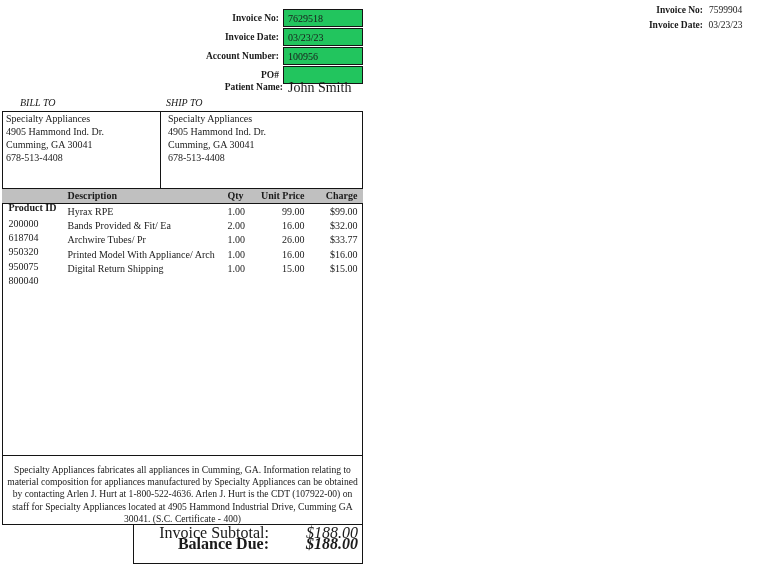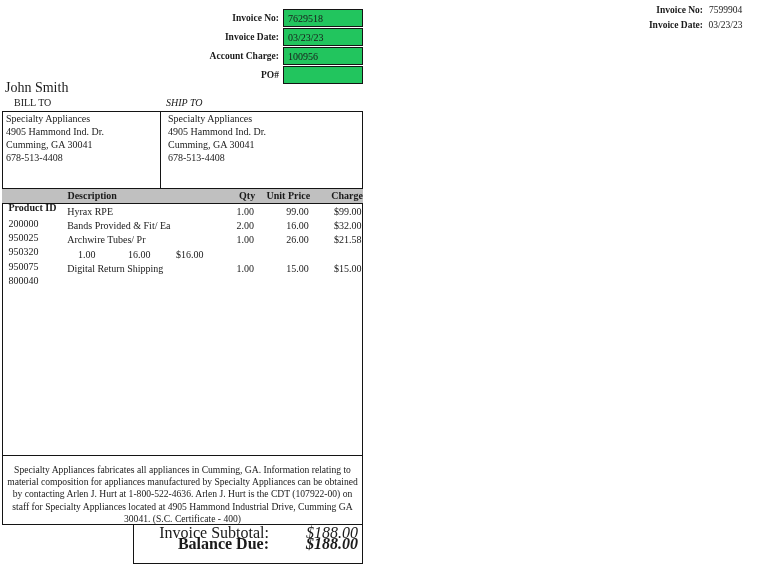--- a/index.html
+++ b/index.html
@@ -16,34 +16,34 @@
   .patient-row{position:absolute;left:0;top:81px;width:363px;display:flex;height:13px;}
   .patient-label{width:283px;text-align:right;font-weight:bold;font-size:9.5px;line-height:13px;padding-right:0;box-sizing:border-box;}
   .patient-value{font-size:14px;line-height:13px;padding-left:5px;}
   
   .corner-block{position:absolute;left:600px;top:3px;width:148px;}
   .corner-row{display:flex;height:14.5px;}
   .corner-label{flex:1;text-align:right;font-weight:bold;font-size:9.5px;line-height:14.5px;}
   .corner-value{width:45px;text-align:center;font-size:9.5px;line-height:14.5px;}
   
   .addr-heading{position:absolute;top:97px;font-size:10px;line-height:11px;}
-  .bill-heading{left:14px;}
+  .bill-heading{left:20px;font-style:italic;}
   .ship-heading{left:166px;font-style:italic;}
   
   .main-box{position:absolute;left:2px;top:111px;width:361px;height:414px;
             box-sizing:border-box;border:1.5px solid #141414;background:#fff;}
   .addr{position:absolute;top:113px;font-size:10px;line-height:12.9px;}
   .bill-addr{left:6px;}
   .ship-addr{left:168px;}
   .addr-divider{position:absolute;left:159.5px;top:112px;width:1.5px;height:76.5px;background:#141414;}
   
   .cols{display:flex;box-sizing:border-box;}
   .c1{width:64px;padding-left:5px;box-sizing:border-box;text-align:left;margin-top:24px;}
   .c2{width:160px;text-align:left;}
-  .c3{width:22px;text-align:right;margin-left:6px;}
+  .c3{width:22px;}
   .c4{width:55px;text-align:right;}
   .c5{width:53px;text-align:right;}
   .table-header{position:absolute;left:2px;top:188px;width:361px;height:15.5px;
                 box-sizing:border-box;border-top:1.5px solid #141414;border-bottom:1.5px solid #141414;
                 background:var(--table-header-bg,#c0c0c0);
                 align-items:center;font-weight:bold;font-size:10px;padding-left:1.5px;}
   .table-body{position:absolute;left:3.5px;top:204px;width:358px;}
   .item-row{height:14.4px;align-items:center;font-size:10px;}
   
   .terms{position:absolute;left:2px;top:455px;width:361px;box-sizing:border-box;
@@ -65,30 +65,31 @@
   <div class="meta-block">
     <div class="meta-row">
       <div class="meta-label">Invoice No:</div>
       <div class="meta-box">7629518</div>
     </div>
     <div class="meta-row">
       <div class="meta-label">Invoice Date:</div>
       <div class="meta-box">03/23/23</div>
     </div>
     <div class="meta-row">
-      <div class="meta-label">Account Charge:</div>
+      <div class="meta-label">Account Number:</div>
       <div class="meta-box">100956</div>
     </div>
     <div class="meta-row">
       <div class="meta-label">PO#</div>
       <div class="meta-box"></div>
     </div>
   </div>
 
   <div class="patient-row">
+    <div class="patient-label">Patient Name:</div>
     <div class="patient-value">John Smith</div>
   </div>
 
   <div class="corner-block">
     <div class="corner-row">
       <div class="corner-label">Invoice No:</div>
       <div class="corner-value">7599904</div>
     </div>
     <div class="corner-row">
       <div class="corner-label">Invoice Date:</div>
@@ -125,35 +126,36 @@
 
   <div class="table-body">
     <div class="item-row cols">
       <div class="c1">200000</div>
       <div class="c2">Hyrax RPE</div>
       <div class="c3">1.00</div>
       <div class="c4">99.00</div>
       <div class="c5">$99.00</div>
     </div>
     <div class="item-row cols">
-      <div class="c1">950025</div>
+      <div class="c1">618704</div>
       <div class="c2">Bands Provided &amp; Fit/ Ea</div>
       <div class="c3">2.00</div>
       <div class="c4">16.00</div>
       <div class="c5">$32.00</div>
     </div>
     <div class="item-row cols">
       <div class="c1">950320</div>
       <div class="c2">Archwire Tubes/ Pr</div>
       <div class="c3">1.00</div>
       <div class="c4">26.00</div>
-      <div class="c5">$21.58</div>
+      <div class="c5">$33.77</div>
     </div>
     <div class="item-row cols">
       <div class="c1">950075</div>
+      <div class="c2">Printed Model With Appliance/ Arch</div>
       <div class="c3">1.00</div>
       <div class="c4">16.00</div>
       <div class="c5">$16.00</div>
     </div>
     <div class="item-row cols">
       <div class="c1">800040</div>
       <div class="c2">Digital Return Shipping</div>
       <div class="c3">1.00</div>
       <div class="c4">15.00</div>
       <div class="c5">$15.00</div>

